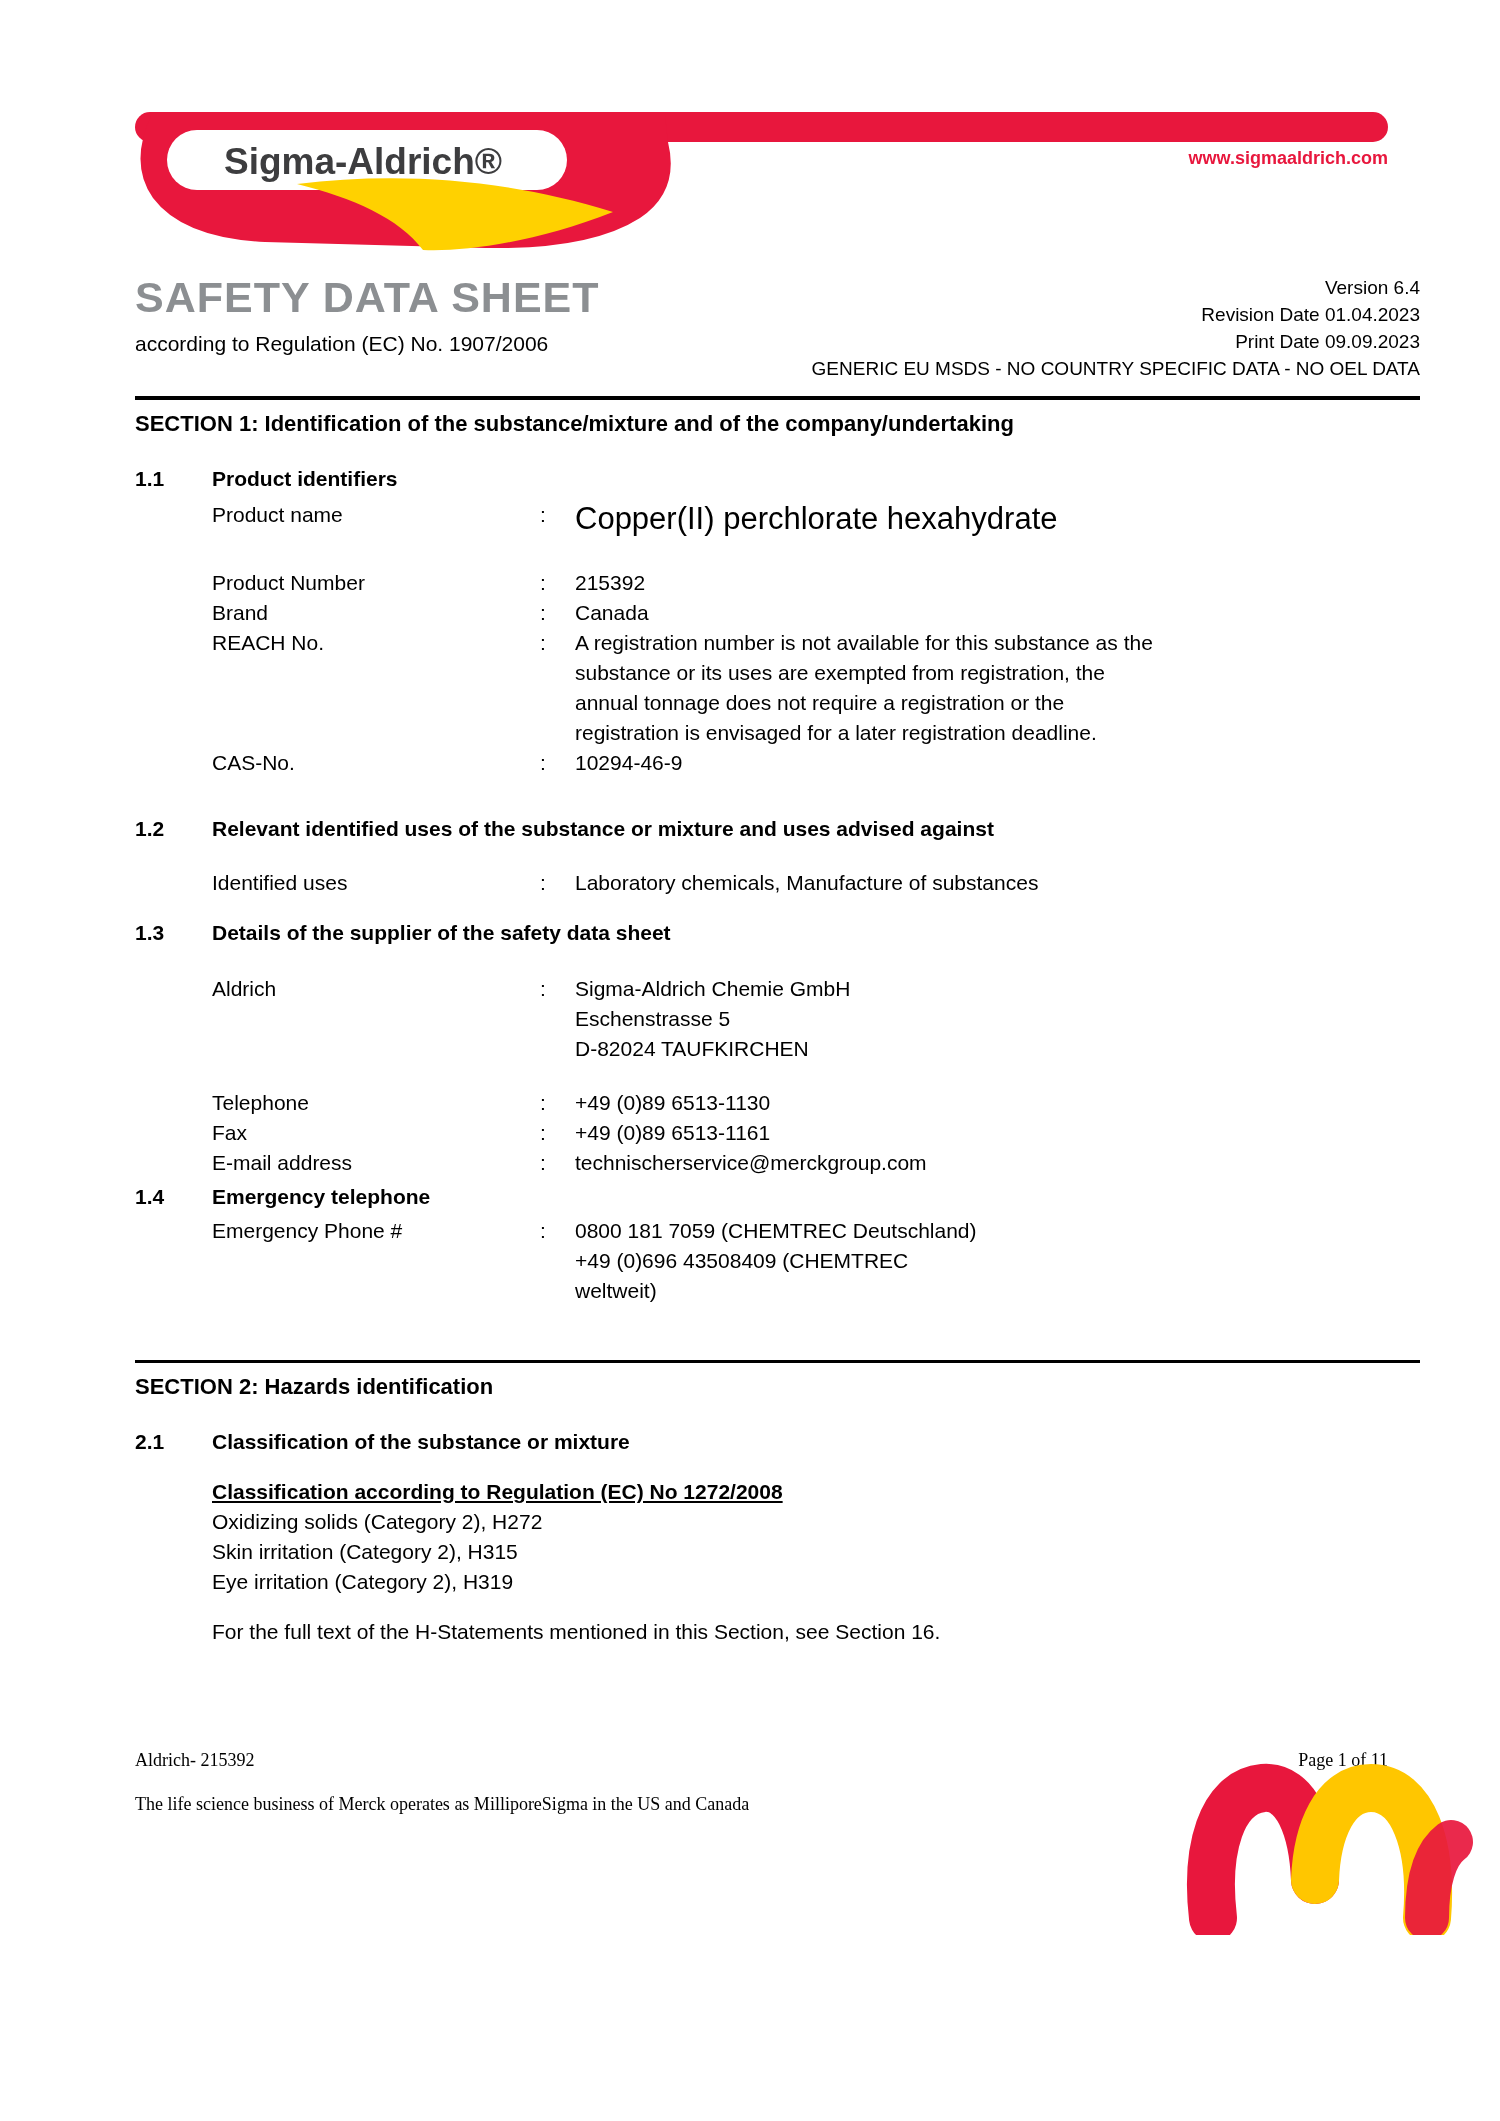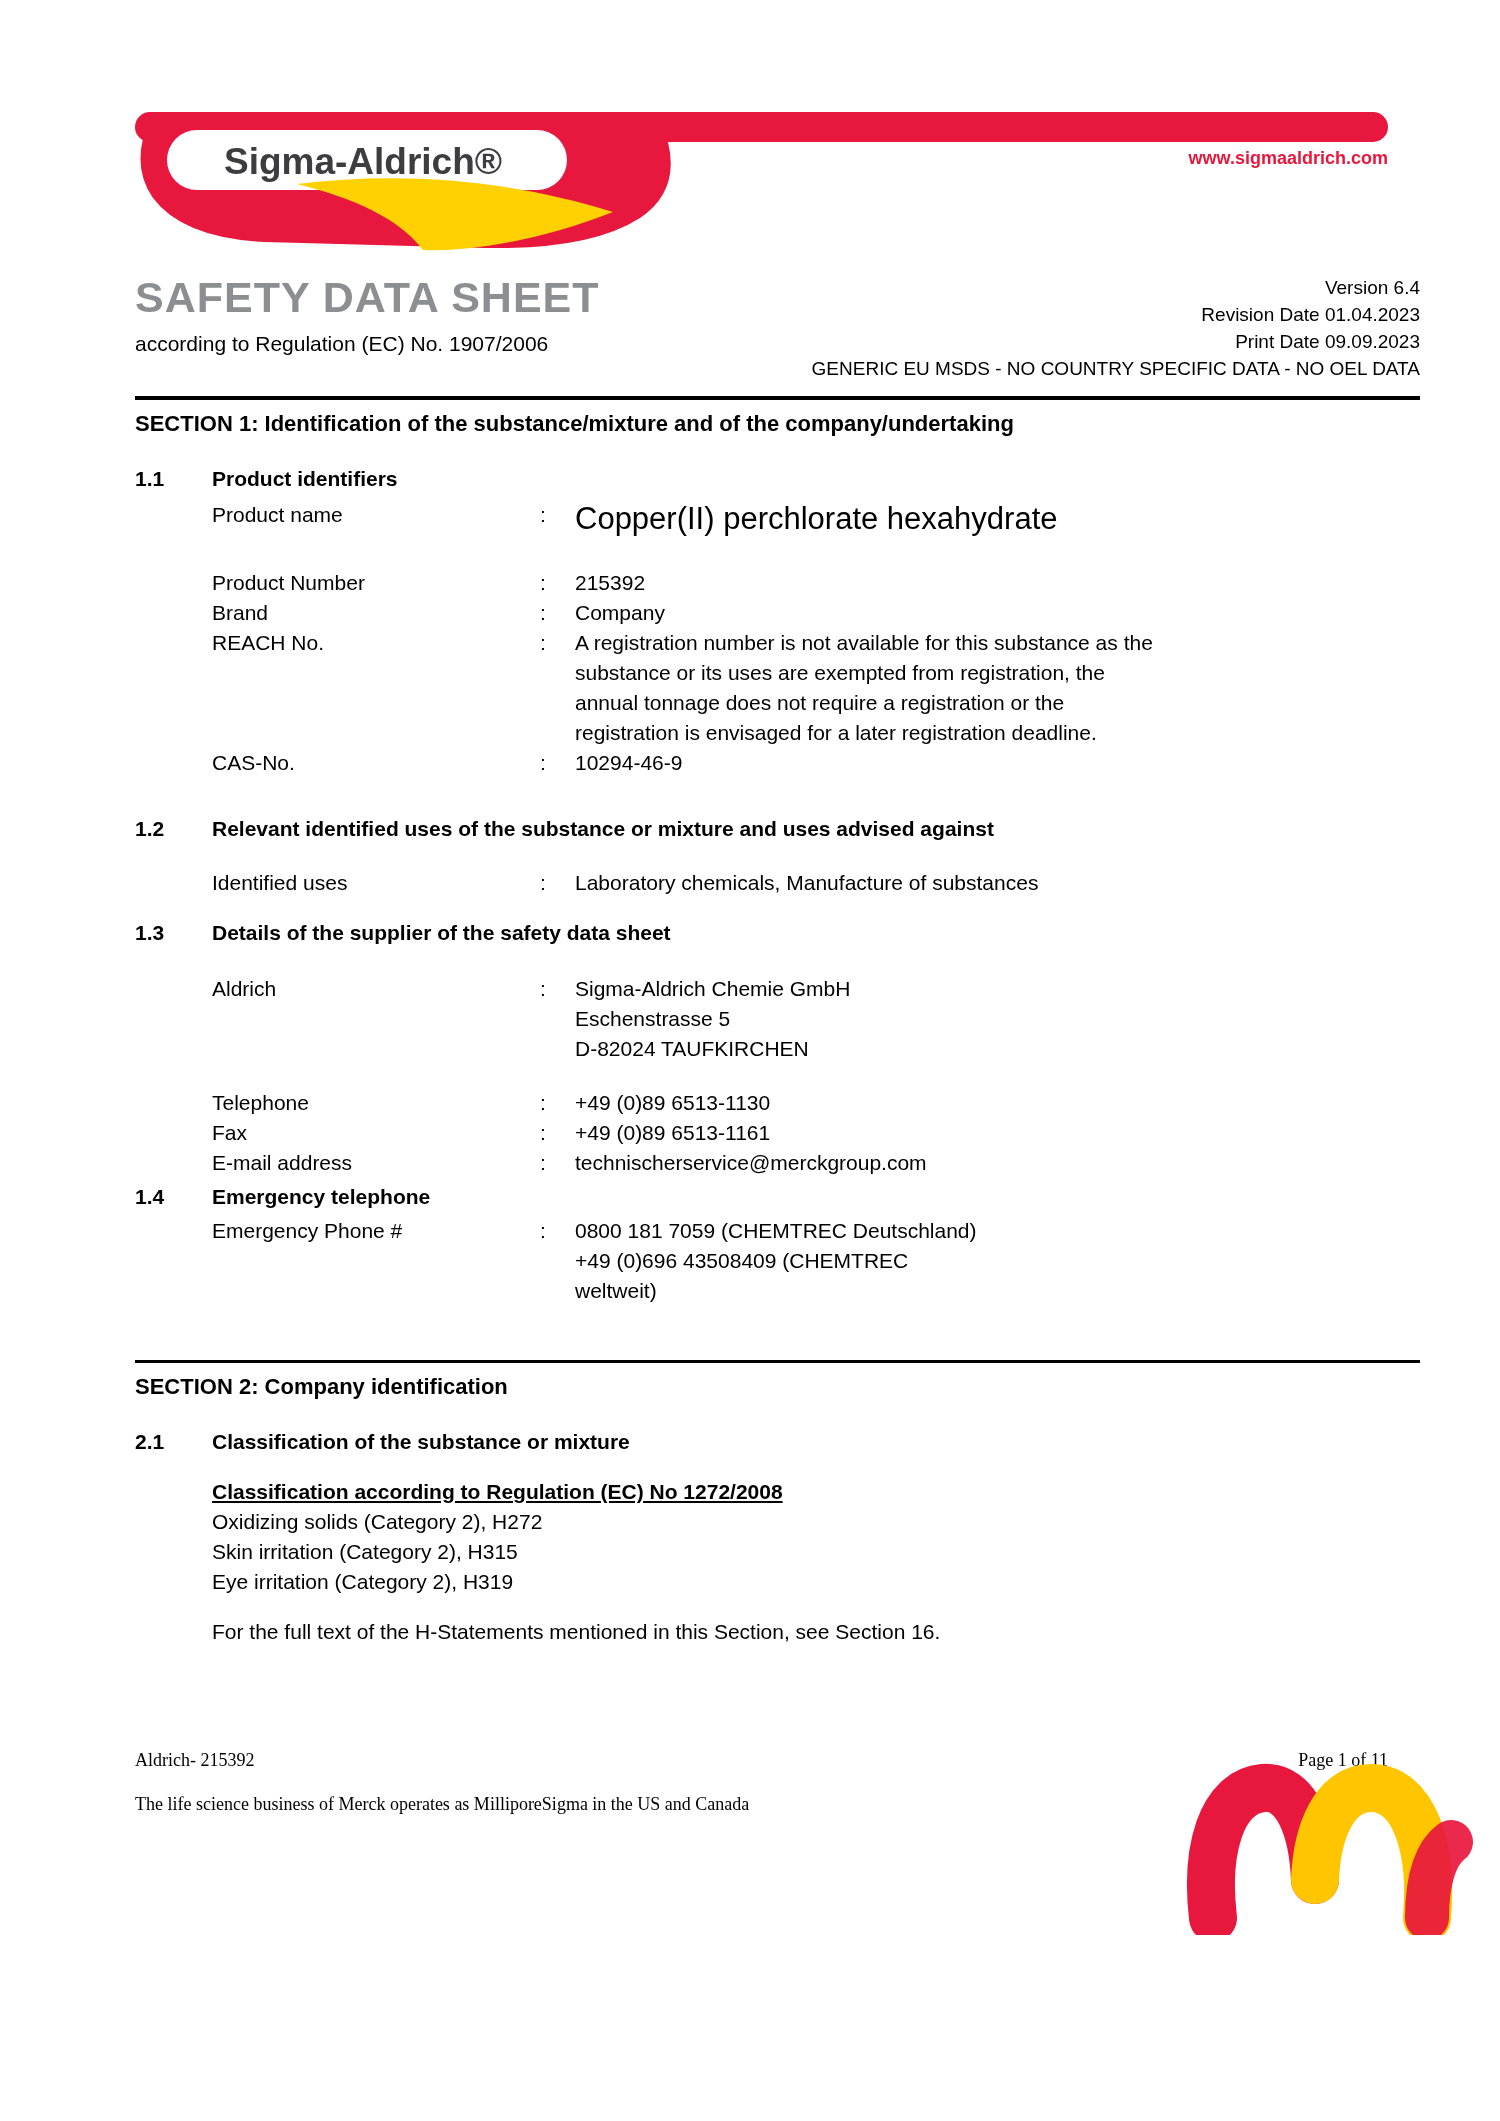--- a/index.html
+++ b/index.html
@@ -121,21 +121,21 @@
       <div class="row">
         <div class="num"></div>
         <div class="label">Product Number</div>
         <div class="colon">:</div>
         <div class="value">215392</div>
       </div>
       <div class="row">
         <div class="num"></div>
         <div class="label">Brand</div>
         <div class="colon">:</div>
-        <div class="value">Company</div>
+        <div class="value">Canada</div>
       </div>
       <div class="row">
         <div class="num"></div>
         <div class="label">REACH No.</div>
         <div class="colon">:</div>
         <div class="value value-lines">
           <div>A registration number is not available for this substance as the</div>
           <div>substance or its uses are exempted from registration, the</div>
           <div>annual tonnage does not require a registration or the</div>
           <div>registration is envisaged for a later registration deadline.</div>
@@ -204,21 +204,21 @@
       <div class="label">Emergency Phone #</div>
       <div class="colon">:</div>
       <div class="value value-lines">
         <div>0800 181 7059 (CHEMTREC Deutschland)</div>
         <div>+49 (0)696 43508409 (CHEMTREC</div>
         <div>weltweit)</div>
       </div>
     </div>
 
     <hr class="rule2">
-    <div class="sec-heading">SECTION 2: Company identification</div>
+    <div class="sec-heading">SECTION 2: Hazards identification</div>
 
     <div class="row mt26">
       <div class="num">2.1</div>
       <div class="sub-title">Classification of the substance or mixture</div>
     </div>
 
     <div class="indent">
       <div class="class-heading">Classification according to Regulation (EC) No 1272/2008</div>
       <div class="class-lines">
         <div>Oxidizing solids (Category 2), H272</div>

